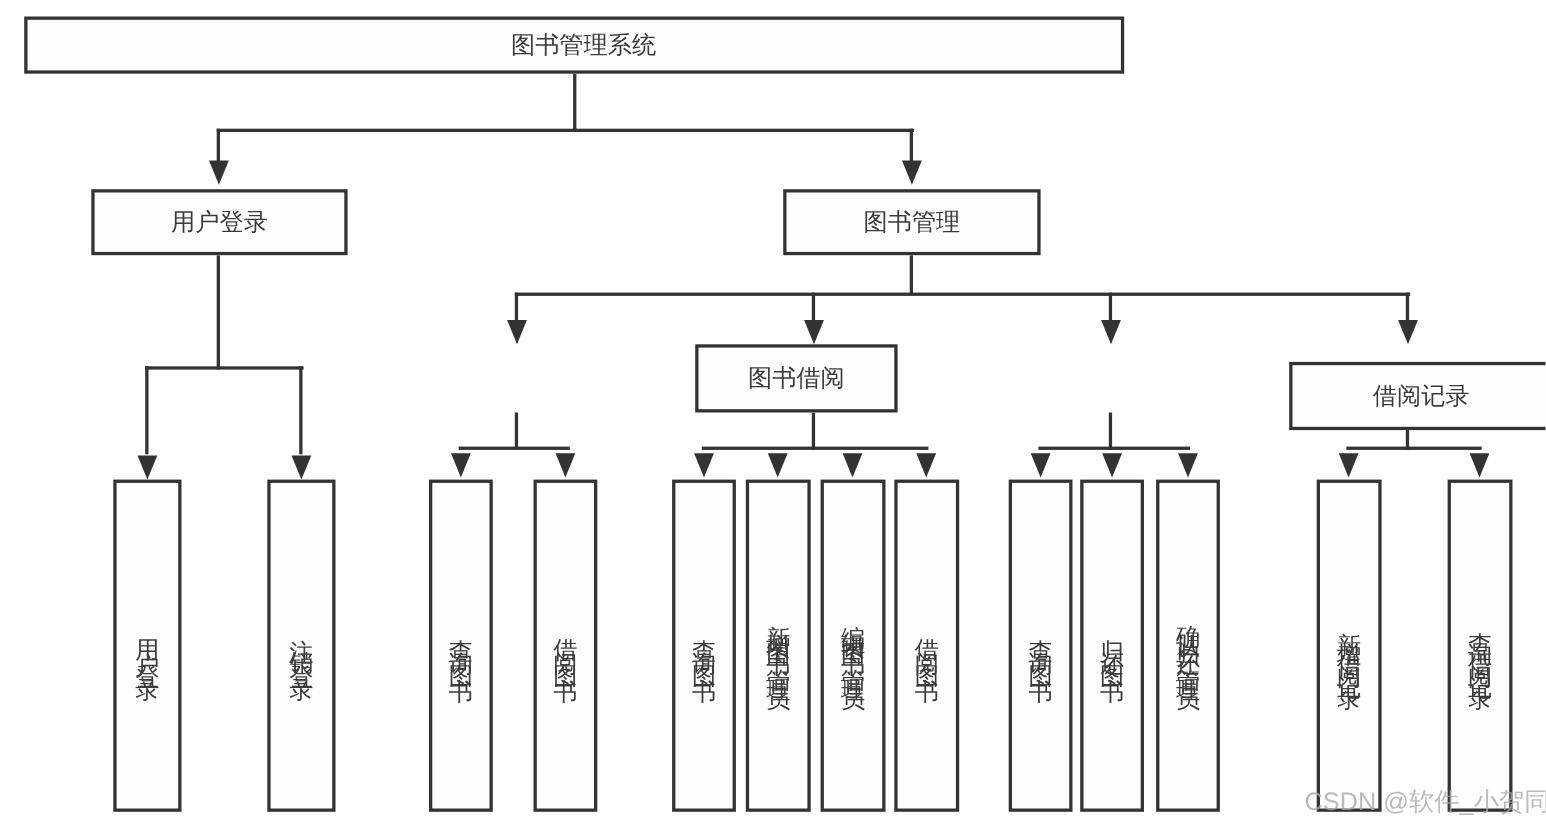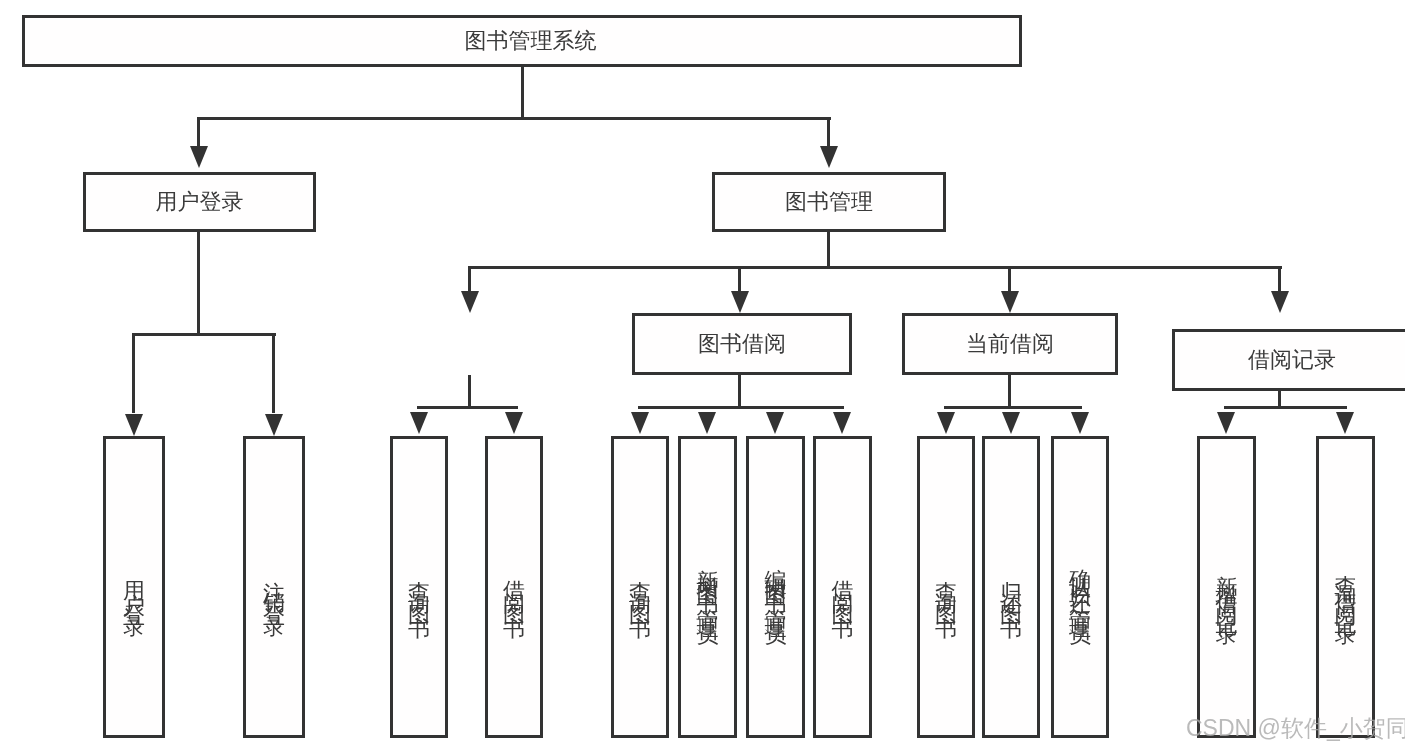--- a/index.html
+++ b/index.html
@@ -81,22 +81,21 @@
   <div class="vl" style="left:1278px;top:375px;height:34px;"></div>
   <div class="hl" style="left:1224px;top:406px;width:123px;"></div>
   <div class="ah" style="left:1217px;top:412px;"></div>
   <div class="ah" style="left:1336px;top:412px;"></div>
 
   <div class="box" style="left:22px;top:15px;width:1000px;height:52px;padding-left:17px;">图书管理系统</div>
 
   <div class="box" style="left:83px;top:172px;width:233px;height:60px;">用户登录</div>
   <div class="box" style="left:712px;top:172px;width:234px;height:60px;">图书管理</div>
 
-  <div class="box" style="left:632px;top:313px;width:220px;height:62px;">图书借阅</div>
-  <div class="box" style="left:902px;top:313px;width:216px;height:62px;">当前借阅</div>
+  <div class="box" style="left:632px;top:313px;width:184px;height:62px;">图书借阅</div>
   <div class="box" style="left:1172px;top:313px;width:240px;height:62px;margin-top:16px;">借阅记录</div>
 
   <div class="box" style="left:103px;top:436px;width:62px;height:302px;">
     <span class="vtext">用户登录</span>
   </div>
   <div class="box" style="left:243px;top:436px;width:62px;height:302px;">
     <span class="vtext">注销登录</span>
   </div>
 
   <div class="box" style="left:390px;top:436px;width:58px;height:302px;">

